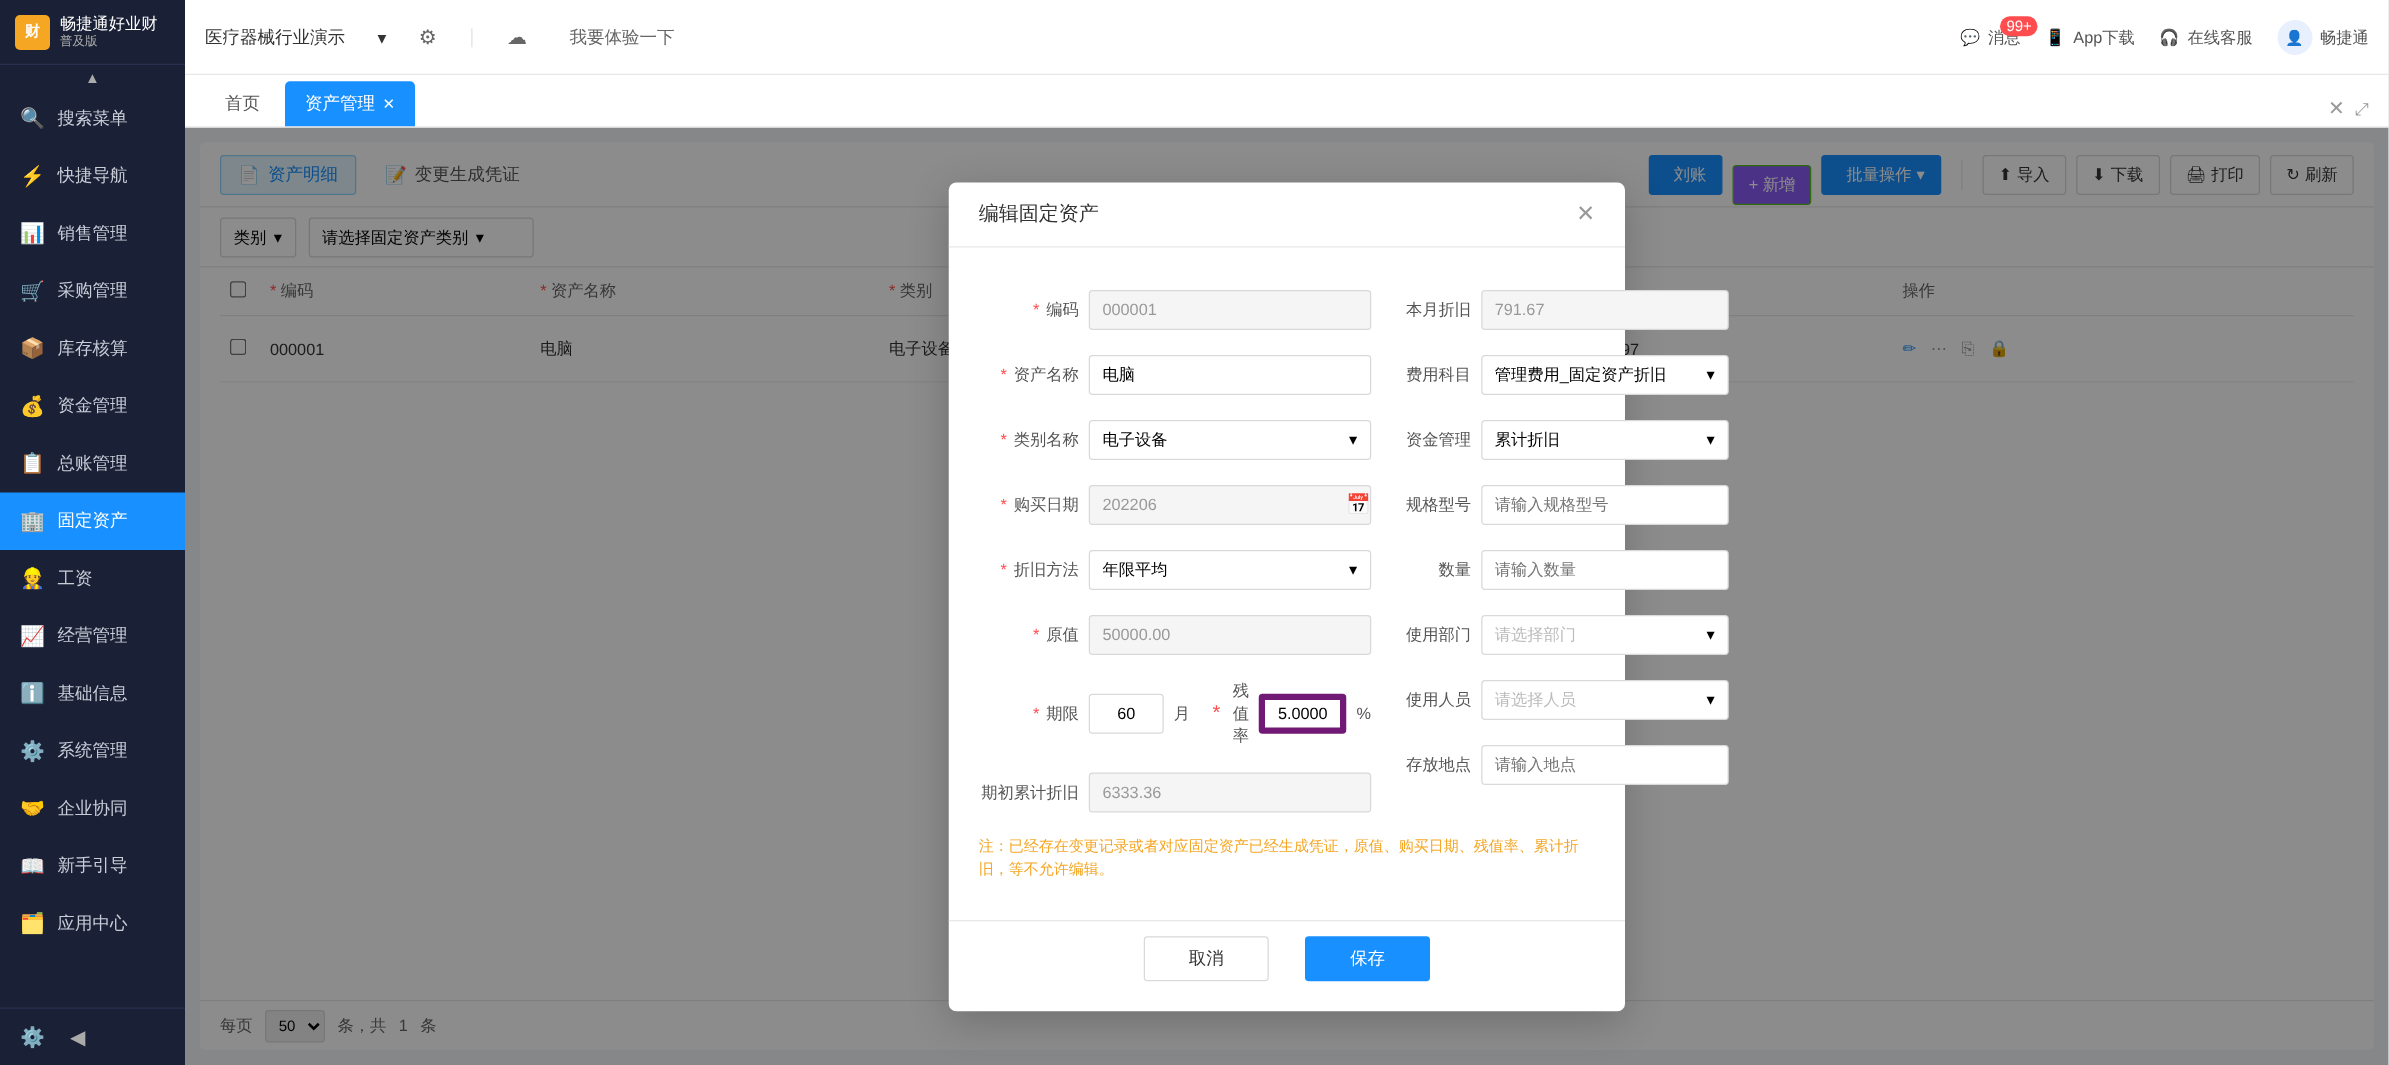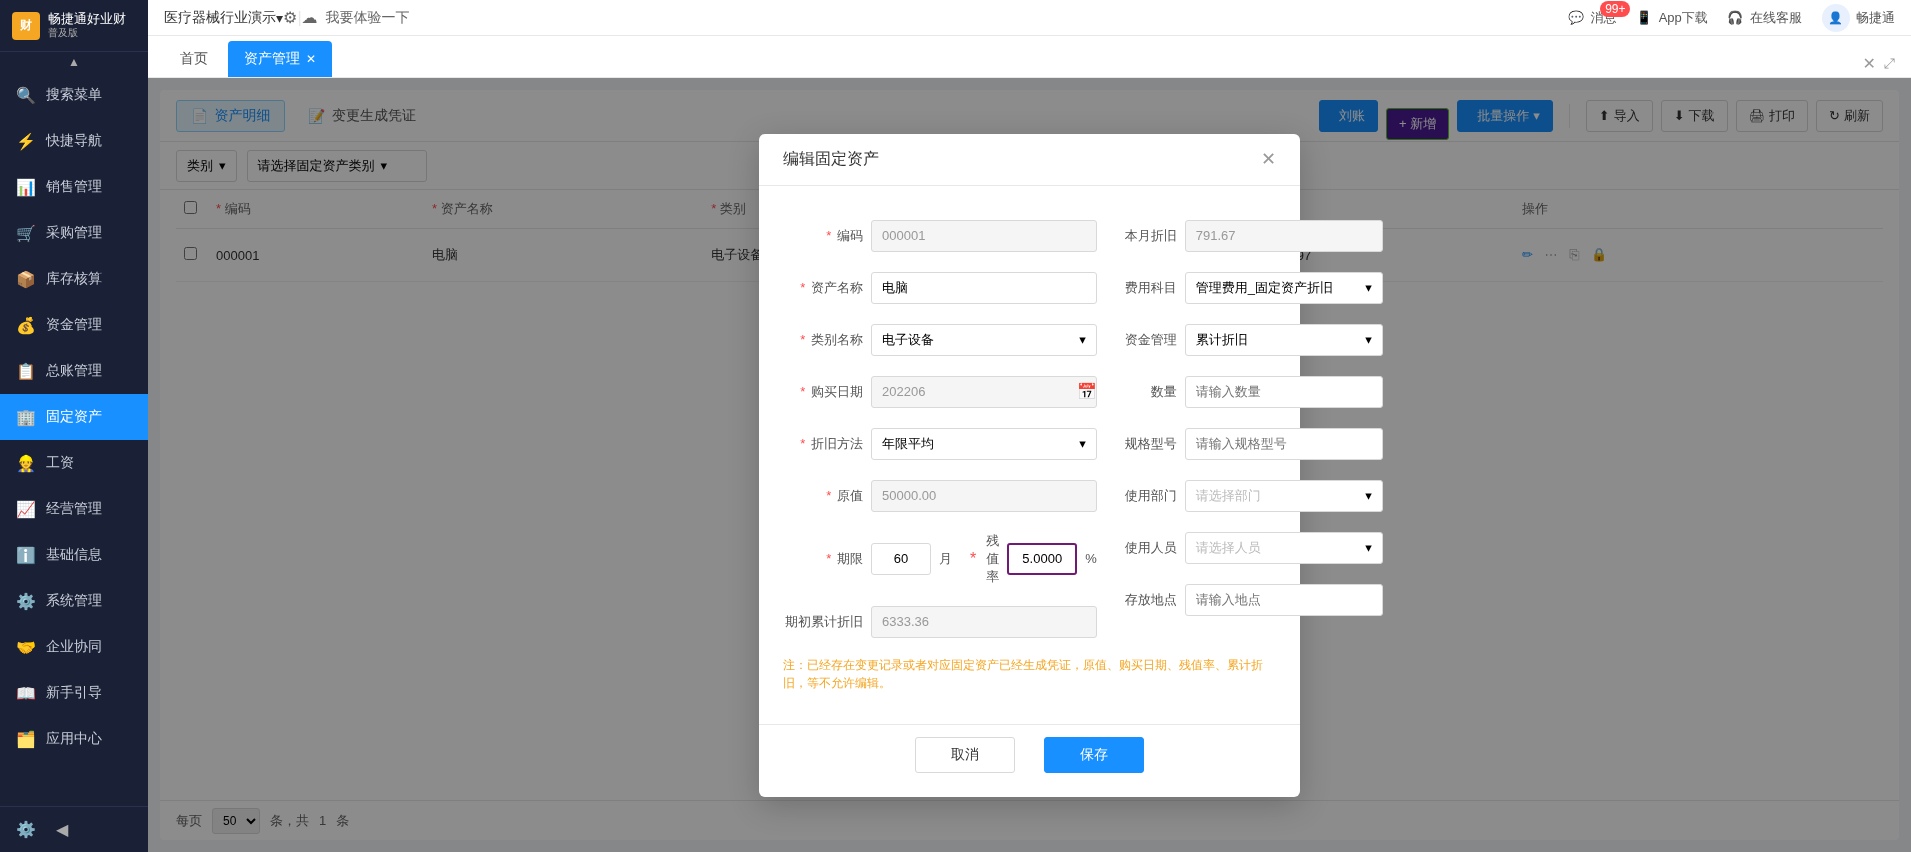--- a/index.html
+++ b/index.html
@@ -67,27 +67,27 @@
     .main-area {
       flex: 1;
       display: flex;
       flex-direction: column;
       height: 852px;
       overflow: hidden;
     }
 
     
     .topbar {
-      height: 36px;
+      height: 60px;
       background: #fff;
       display: flex;
       align-items: center;
       padding: 0 16px;
       border-bottom: 1px solid #e8e8e8;
-      gap: 0;
+      gap: 26px;
     }
     .topbar-title { font-size: 14px; color: #333; }
     .topbar-dropdown { font-size: 14px; color: #333; cursor: pointer; }
     .topbar-icon { color: #666; cursor: pointer; font-size: 16px; }
     .topbar-experience { color: #666; font-size: 14px; margin-left: 8px; cursor: pointer; }
     .topbar-spacer { flex: 1; }
     .topbar-right { display: flex; align-items: center; gap: 20px; }
     .topbar-badge-wrap { position: relative; cursor: pointer; }
     .topbar-badge { position: absolute; top: -8px; right: -14px; background: #ff4d4f; color: #fff; font-size: 12px; border-radius: 10px; padding: 1px 5px; }
     .topbar-right-item { display: flex; align-items: center; gap: 6px; color: #555; font-size: 13px; cursor: pointer; }
@@ -171,21 +171,21 @@
       border: 1px solid #d9d9d9;
       background: #fff;
       cursor: pointer;
       font-size: 13px;
       display: flex;
       align-items: center;
       gap: 4px;
       color: #333;
     }
     .toolbar-btn.primary { background: #1890ff; color: #fff; border-color: #1890ff; padding-left: 19px; }
-    .toolbar-btn.green { background: #4c1d95; color: #fff; border-color: #52c41a; margin-top: 16px; }
+    .toolbar-btn.green { background: #8b5cf6; color: #fff; border-color: #52c41a; margin-top: 16px; }
     .filter-bar {
       height: 48px;
       display: flex;
       align-items: center;
       padding: 0 16px;
       gap: 10px;
       border-bottom: 1px solid #e8e8e8;
     }
     .filter-select {
       height: 32px;
@@ -268,21 +268,21 @@
       padding: 0 10px;
       font-size: 13px;
       display: flex;
       align-items: center;
       justify-content: space-between;
       cursor: pointer;
       background: #fff;
     }
     .form-input-inline { width: 60px; height: 32px; border: 1px solid #d9d9d9; border-radius: 3px; padding: 0 8px; font-size: 13px; text-align: center; }
     .form-unit { font-size: 13px; color: #555; }
-    .form-pct-input { width: 70px; height: 32px; border: 2px solid #701a75; border-radius: 3px; padding: 0 8px; font-size: 13px; text-align: center; }
+    .form-pct-input { width: 70px; height: 32px; border: 5px solid #701a75; border-radius: 3px; padding: 0 8px; font-size: 13px; text-align: center; }
     .modal-note { font-size: 12px; color: #f5a623; padding: 8px 0 16px; line-height: 1.5; }
     .modal-footer {
       display: flex;
       justify-content: center;
       gap: 29px;
       padding: 12px 0 24px;
       border-top: 1px solid #e8e8e8;
     }
     .btn-cancel {
       width: 100px; height: 36px;
@@ -624,26 +624,26 @@
                 </div>
               </div>
               <div class="form-row">
                 <span class="form-label">资金管理</span>
                 <div class="form-select-wrap">
                   <span>累计折旧</span>
                   <span>▾</span>
                 </div>
               </div>
               <div class="form-row">
+                <span class="form-label">规格型号</span>
+                <input class="form-input" type="text" placeholder="请输入规格型号" style="">
+              </div>
+              <div class="form-row">
                 <span class="form-label">数量</span>
                 <input class="form-input" type="text" placeholder="请输入数量" style="">
-              </div>
-              <div class="form-row">
-                <span class="form-label">规格型号</span>
-                <input class="form-input" type="text" placeholder="请输入规格型号" style="">
               </div>
               <div class="form-row">
                 <span class="form-label">使用部门</span>
                 <div class="form-select-wrap">
                   <span style="color:#bbb;">请选择部门</span>
                   <span>▾</span>
                 </div>
               </div>
               <div class="form-row">
                 <span class="form-label">使用人员</span>

